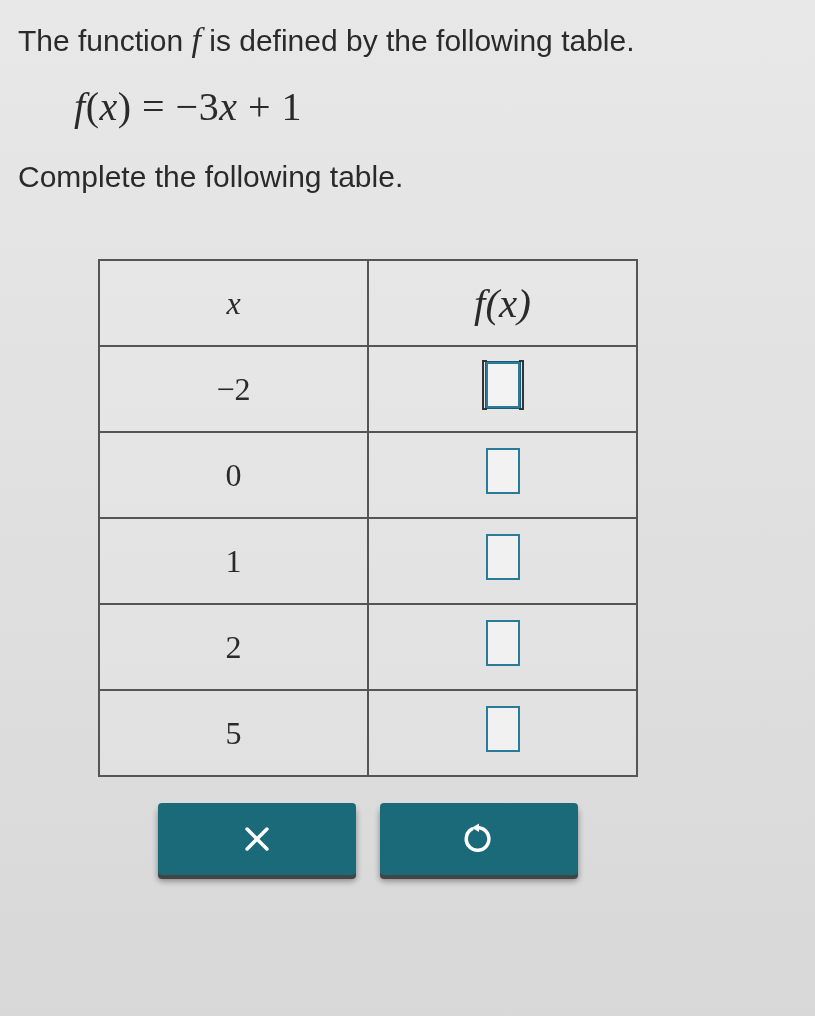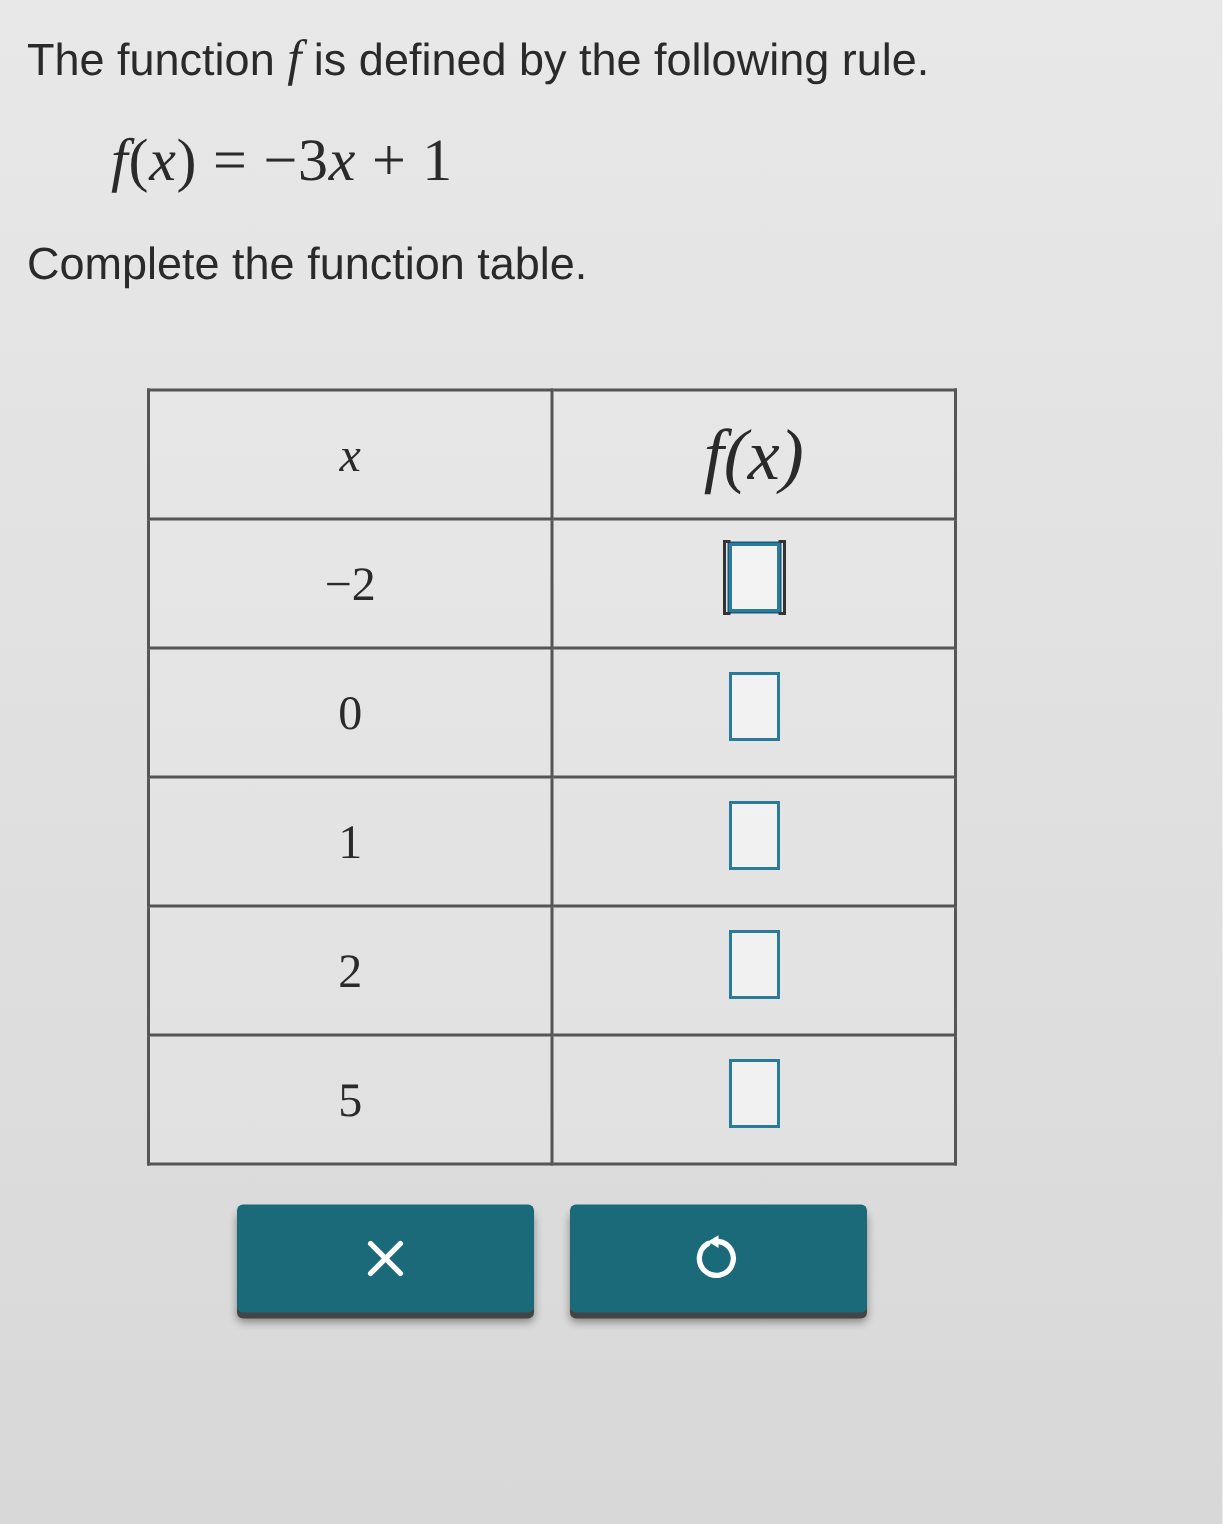--- a/index.html
+++ b/index.html
@@ -43,21 +43,21 @@
     text-align: center;
     vertical-align: middle;
     font-family: 'Times New Roman', serif;
     font-size: 32px;
     width: 50%;
   }
   th {
     font-weight: normal;
     font-style: italic;
   }
-  th.fx-head { font-size: 48px; }
+  th.fx-head { font-size: 41px; }
   .input-box {
     display: inline-block;
     width: 34px;
     height: 46px;
     border: 2px solid #2a7a9a;
     background: rgba(255,255,255,0.5);
   }
   .input-box.active {
     box-shadow: 0 0 0 1px #1a5a7a;
     position: relative;
@@ -101,28 +101,28 @@
     align-items: center;
     justify-content: center;
     cursor: pointer;
   }
   .btn svg { width: 34px; height: 34px; }
 </style>
 </head>
 <body>
 
 <div class="prompt-line">
-  <span>The </span><span class="underline"><span>function</span> <span class="italic-f">f</span></span><span> is defined by the following rule.</span>
+  <span>The </span><span class="underline"><span>function</span> <span class="italic-f">f</span></span><span> is defined by the following table.</span>
 </div>
 
 <div class="formula">
   <span class="f">f</span>(<span class="x">x</span>) = −3<span class="x">x</span> + 1
 </div>
 
-<div class="prompt-line">Complete the function table.</div>
+<div class="prompt-line">Complete the following table.</div>
 
 <div class="table-wrap">
   <table>
     <tbody>
         <tr>
       <th>x</th>
       <th class="fx-head"><span style="font-style:italic">f</span>(<span style="font-style:italic">x</span>)</th>
     </tr>
     <tr>
       <td>−2</td>

